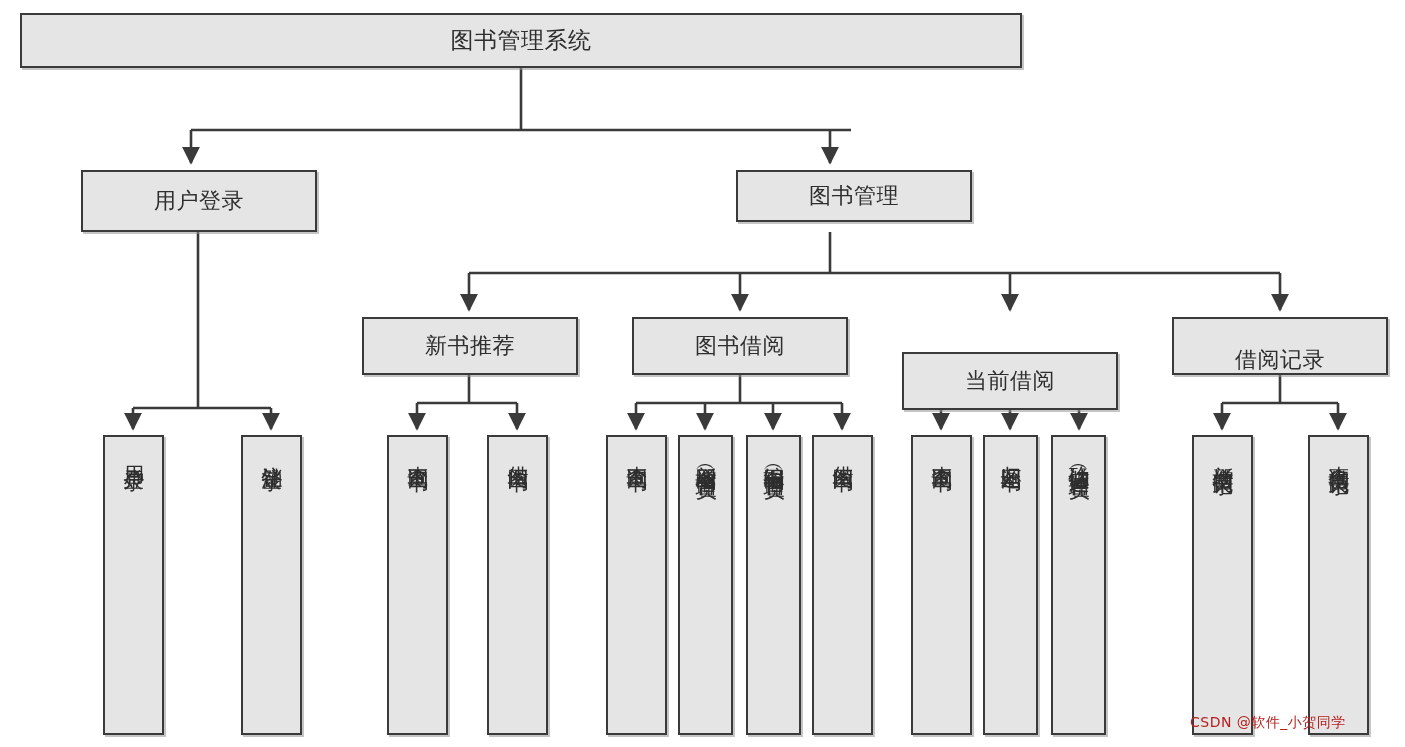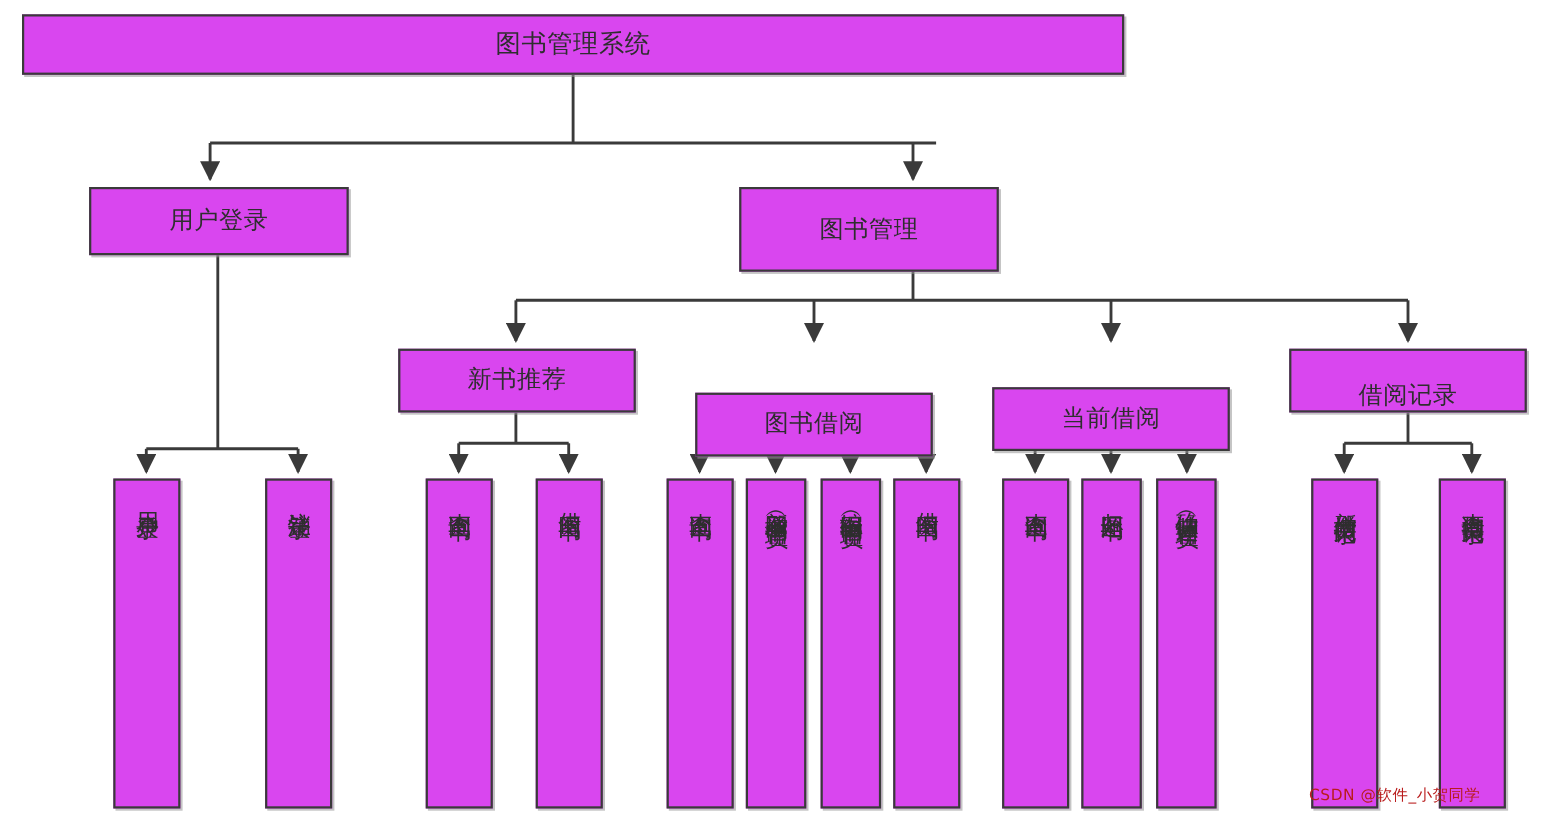--- a/index.html
+++ b/index.html
@@ -21,21 +21,21 @@
     position: absolute;
     left: 0;
     top: 0;
     width: 1405px;
     height: 747px;
     pointer-events: none;
   }
   .node {
     position: absolute;
     box-sizing: border-box;
-    background: #d946ef;
+    background: #e5e5e5;
     border: 2.5px solid #3a3a3a;
     display: flex;
     align-items: center;
     justify-content: center;
     box-shadow: 2px 2px 0 rgba(150,150,150,0.55);
   }
   .node .label {
     color: #2e2e2e;
     font-size: 22px;
     line-height: 1.25;
@@ -122,28 +122,28 @@
     </g>
   </svg>
 
   <div class="node root" style="left:20px; top:13px; width:1002px; height:55px;">
     <span class="label">图书管理系统</span>
   </div>
 
   <div class="node" style="left:81px; top:170px; width:236px; height:62px;">
     <span class="label">用户登录</span>
   </div>
-  <div class="node" style="left:672px; top:170px; width:236px; height:77px;">
+  <div class="node" style="left:736px; top:170px; width:236px; height:52px;">
     <span class="label">图书管理</span>
   </div>
 
   <div class="node" style="left:362px; top:317px; width:216px; height:58px;">
     <span class="label">新书推荐</span>
   </div>
-  <div class="node" style="left:632px; top:317px; width:216px; height:58px;margin-top:40px;">
+  <div class="node" style="left:632px; top:317px; width:216px; height:58px;">
     <span class="label">图书借阅</span>
   </div>
   <div class="node" style="left:902px; top:317px; width:216px; height:58px;margin-top:35px;">
     <span class="label">当前借阅</span>
   </div>
   <div class="node" style="left:1172px; top:317px; width:216px; height:58px;align-items:flex-end;">
     <span class="label">借阅记录</span>
   </div>
 
   <div class="node vert" style="left:103px; top:435px; width:61px; height:300px;">

